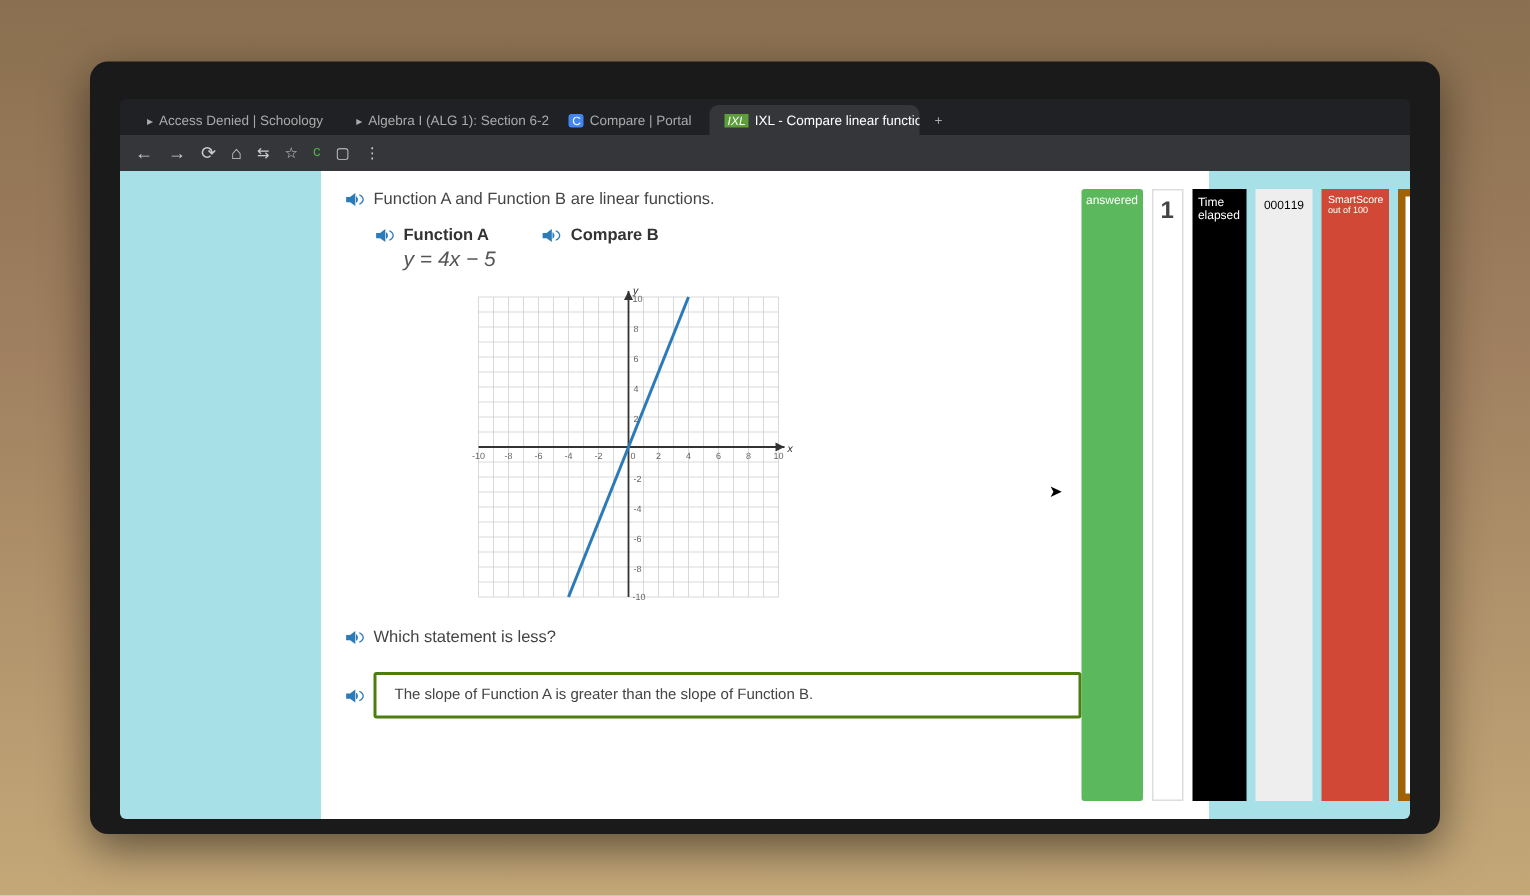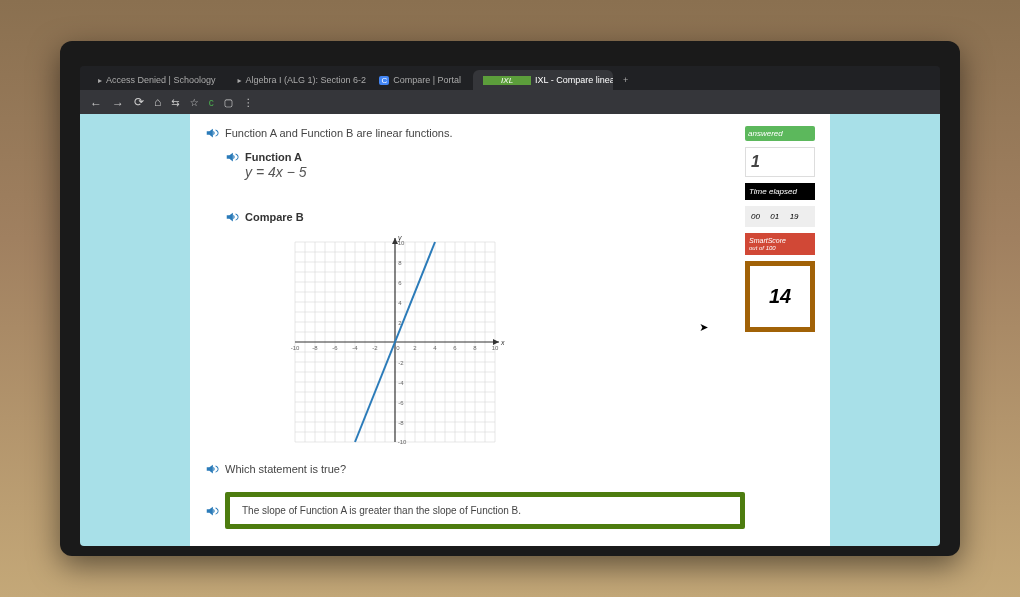--- a/index.html
+++ b/index.html
@@ -61,77 +61,75 @@
     .url-icons { display: flex; gap: 10px; }
     .content-area {
       flex: 1;
       background: #a8e0e8;
       display: flex;
       justify-content: center;
       overflow: hidden;
     }
     .question-panel {
       background: #fff;
-      width: 640px;
+      width: 592px;
       padding: 12px 15px;
       display: flex;
     }
     .main-content { flex: 1; }
     .prompt-row {
       display: flex;
       align-items: center;
       gap: 6px;
       margin-bottom: 10px;
     }
     .speaker-icon {
       width: 14px; height: 14px;
       display: inline-flex;
     }
     .prompt-text { font-size: 11px; color: #444; }
     .functions-row {
       display: flex;
       gap: 30px;
       margin: 8px 0 8px 20px;
-      flex-direction: column;
     }
     .func-header {
       display: flex;
       align-items: center;
       gap: 6px;
       font-size: 11px;
       font-weight: bold;
       color: #333;
     }
     .equation { font-size: 14px; color: #555; font-style: italic; margin-left: 20px; }
     .graph-container { margin-left: 80px; margin-top: 2px; }
     .graph {
       width: 220px;
       height: 220px;
       position: relative;
       background: #fff;
     }
     .question-section { margin-top: 10px; }
     .answer-option {
-      border: 5px solid #4d7c0f;
+      border: 2px solid #4d7c0f;
       padding: 8px 12px;
       margin: 6px 0 6px 20px;
       font-size: 10px;
       color: #444;
       border-radius: 2px;
       background: #fff;
     }
     .answer-speaker { margin-left: 0; display: inline-block; vertical-align: middle; }
     .sidebar {
       width: 70px;
       display: flex;
-      flex-direction: column;
+      flex-direction: row;
       gap: 6px;
       font-size: 9px;
       text-align: left;
-      font-style: italic;
     }
     .badge-answered {
       background: #5cb85c;
       color: #fff;
       padding: 3px;
       border-radius: 2px;
       font-size: 8px;
     }
     .count-box {
       background: #fff;
@@ -188,21 +186,21 @@
       </div>
       <div class="tab">
         <span class="tab-icon">▸</span>
         <span>Algebra I (ALG 1): Section 6-2</span>
       </div>
       <div class="tab">
         <span class="tab-icon" style="background:#4285f4;color:#fff;padding:0 2px;border-radius:2px;">C</span>
         <span>Compare | Portal</span>
       </div>
       <div class="tab active">
-        <span class="tab-icon" style="background:#5c9e3b;color:#fff;padding:0 18px;font-style:italic;">IXL</span>
+        <span class="tab-icon" style="background:#5c9e3b;color:#fff;padding:0 2px;font-style:italic;">IXL</span>
         <span>IXL - Compare linear function</span>
       </div>
       <div class="add-tab">+</div>
     </div>
 
     <div class="url-bar">
       <span class="nav-btn">←</span>
       <span class="nav-btn">→</span>
       <span class="nav-btn">⟳</span>
       <span class="nav-btn">⌂</span>
@@ -333,21 +331,21 @@
             </div>
           </div>
 
           <div class="question-section">
             <div class="prompt-row">
               <span class="speaker-icon">
                 <svg viewBox="0 0 16 16" width="14" height="14">
                     <path fill="#2b7bb9" d="M2 6v4h3l4 3V3L5 6H2zm9 2c0-1-.5-2-1.5-2.5v5C10.5 10 11 9 11 8zm1-4v1c1.5.5 2.5 2 2.5 3s-1 2.5-2.5 3v1c2-.5 3.5-2 3.5-4s-1.5-3.5-3.5-4z"></path>
                   </svg>
               </span>
-              <span class="prompt-text">Which statement is true?</span>
+              <span class="prompt-text">Which statement is less?</span>
             </div>
             <div style="display:flex;align-items:center;gap:6px;">
               <span class="speaker-icon answer-speaker">
                 <svg viewBox="0 0 16 16" width="14" height="14">
                     <path fill="#2b7bb9" d="M2 6v4h3l4 3V3L5 6H2zm9 2c0-1-.5-2-1.5-2.5v5C10.5 10 11 9 11 8zm1-4v1c1.5.5 2.5 2 2.5 3s-1 2.5-2.5 3v1c2-.5 3.5-2 3.5-4s-1.5-3.5-3.5-4z"></path>
                   </svg>
               </span>
               <div class="answer-option" style="flex:1;margin-left:0;">The slope of Function A is greater than the slope of Function B.</div>
             </div>
           </div>

